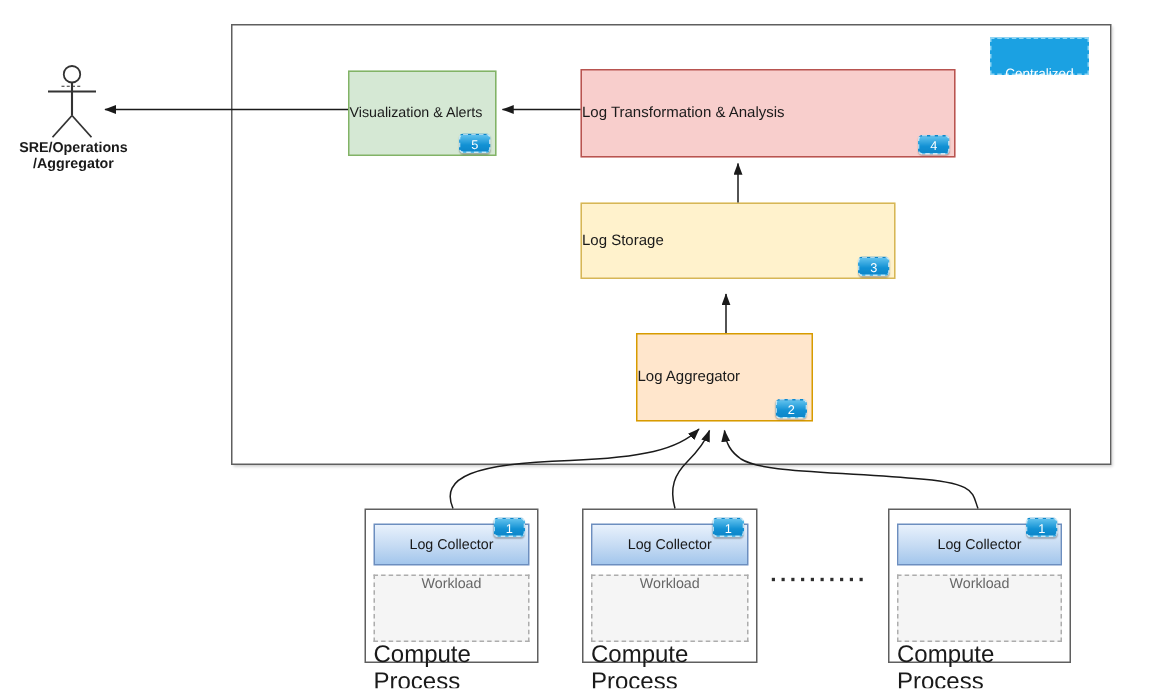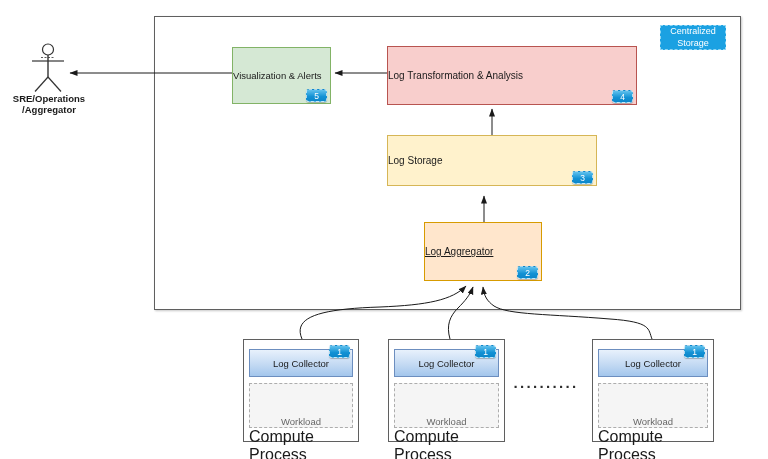--- a/index.html
+++ b/index.html
@@ -8,33 +8,33 @@
 
   .abs{position:absolute;}
 
   
   #boundary{left:154px;top:16px;width:585px;height:292px;border:1px solid #5f5f5f;
             box-shadow:1px 1px 2px rgba(0,0,0,.22);background:transparent;}
 
   
   #central-badge{left:660px;top:25px;width:66px;height:25px;background:#1ba1e2;
                  border:1px dashed #8fd6f4;color:#fff;font-size:9px;line-height:11.5px;
-                 text-align:center;padding-top:0;box-sizing:border-box;}
+                 text-align:center;padding-top:18px;box-sizing:border-box;}
 
   
   #actor-label{left:2px;top:93px;width:94px;text-align:center;font-size:9.5px;
                line-height:11px;color:#1a1a1a;font-weight:bold;}
 
   
   .node{display:flex;align-items:center;justify-content:flex-start;text-align:center;
         font-size:9.5px;color:#1a1a1a;box-sizing:border-box;white-space:nowrap;}
   #node-viz{left:232px;top:47px;width:99px;height:57px;background:#d5e8d4;border:1px solid #82b366;}
   #node-transform{left:387px;top:46px;width:250px;height:59px;background:#f8cecc;border:1px solid #b85450;font-size:10px;}
   #node-storage{left:387px;top:135px;width:210px;height:51px;background:#fff2cc;border:1px solid #d6b656;font-size:10px;}
-  #node-agg{left:424px;top:222px;width:118px;height:59px;background:#ffe6cc;border:1px solid #d79b00;font-size:10px;text-decoration:underline;}
+  #node-agg{left:424px;top:222px;width:118px;height:59px;background:#ffe6cc;border:1px solid #d79b00;font-size:10px;}
 
   
   .step-badge{position:absolute;width:21px;height:13px;border-radius:3px;
               background:linear-gradient(180deg,#60c1ed 0%,#1291d4 60%,#0d86c9 100%);
               border:1px dashed rgba(255,255,255,.65);color:#fff;font-size:8.5px;
               line-height:12px;text-align:center;box-sizing:border-box;
               box-shadow:0 1px 1px rgba(0,0,0,.25);}
   .badge-br{right:3px;bottom:1px;}
 
   
@@ -43,21 +43,21 @@
   #cp1{left:243px;width:116px;}
   #cp2{left:388px;width:117px;}
   #cp3{left:592px;width:122px;}
   .collector{position:relative;height:28px;margin-top:3px;
              background:linear-gradient(180deg,#e8f1fc 0%,#c4daf3 55%,#a3c6ec 100%);
              border:1px solid #6c8ebf;box-sizing:border-box;
              display:flex;align-items:center;justify-content:center;
              font-size:9.5px;color:#1a1a1a;}
   .collector .step-badge{top:-5px;right:2px;}
   .workload{height:45px;margin-top:6px;background:#f5f5f5;border:1px dashed #adadad;
-            box-sizing:border-box;display:flex;align-items:flex-end;justify-content:center;
+            box-sizing:border-box;display:flex;align-items:flex-start;justify-content:center;
             font-size:9.5px;color:#666;}
   .cp-label{text-align:left;font-size:16px;color:#1a1a1a;margin-top:0;}
 
   
   #ellipsis{left:511px;top:378px;width:70px;text-align:center;font-size:15px;
             font-weight:bold;letter-spacing:1.5px;color:#2d2d2d;}
 
   
   #arrows{left:0;top:0;width:768px;height:459px;pointer-events:none;}
 </style>

